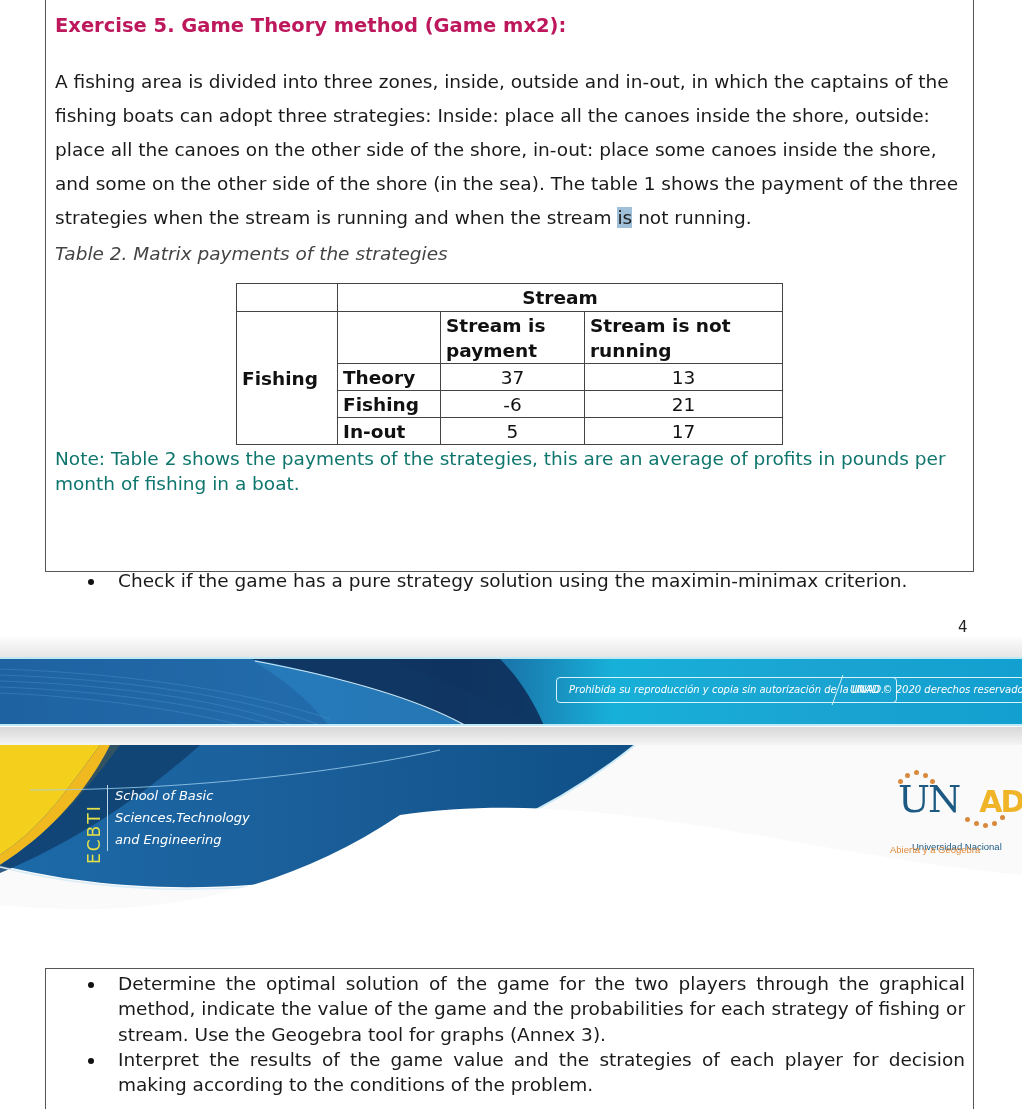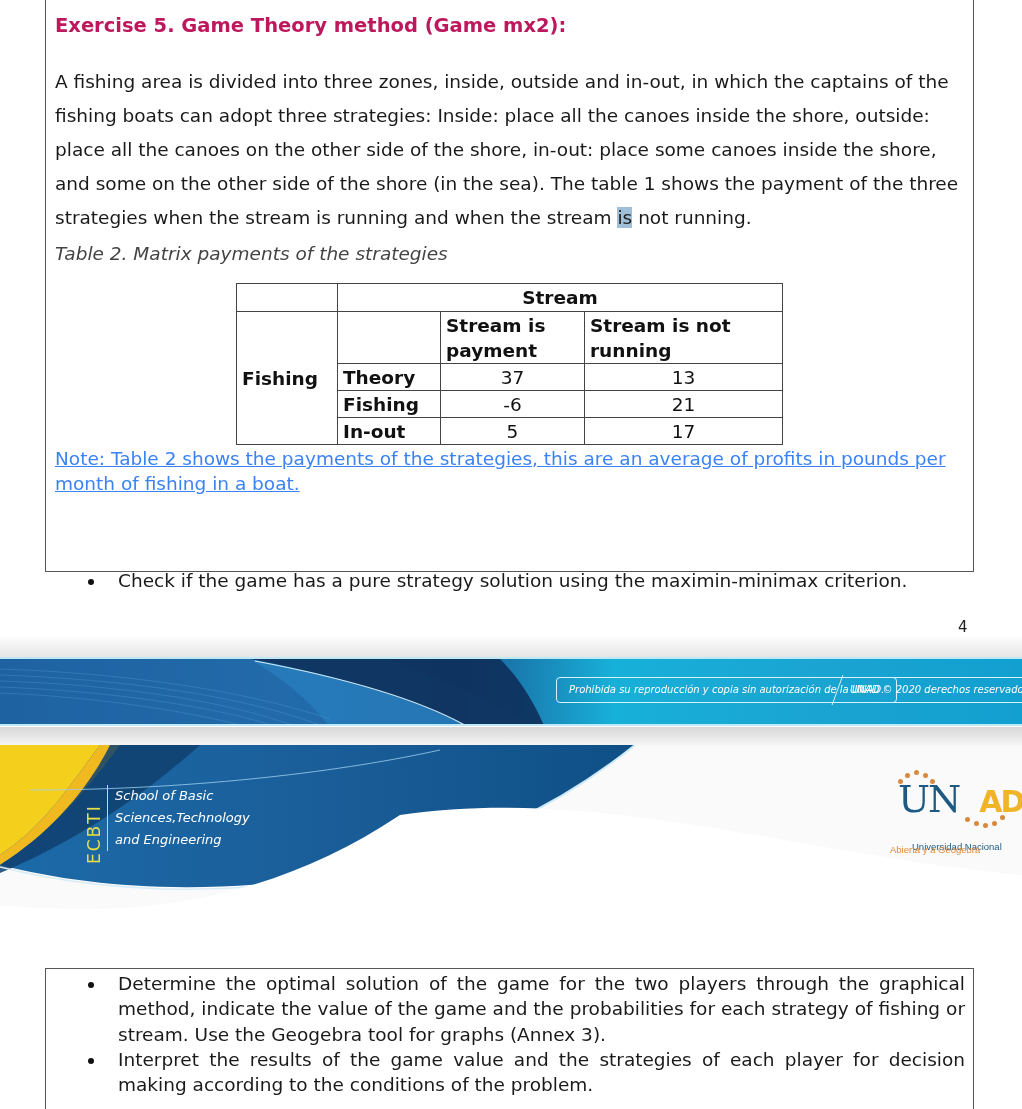--- a/index.html
+++ b/index.html
@@ -32,21 +32,21 @@
   .c2 { width: 144px; }
   .c3 { width: 198px; }
   .bold { font-weight: bold; }
   .center { text-align: center; }
   .r-top td { height: 28px; }
   .r-head td { height: 52px; line-height: 25px; }
   .r-data td { height: 27px; }
 
   .note {
     position: absolute; left: 55px; top: 446px; width: 915px;
-    font-size: 18.5px; line-height: 25.3px; color: #3b82f6; text-decoration: underline;
+    font-size: 18.5px; line-height: 25.3px; color: #0f766e;
   }
   ul.bullets { list-style: none; }
   ul.bullets li { position: relative; padding-left: 63px; font-size: 18.5px; line-height: 25.3px; color: #1a1a1a; }
   ul.bullets li .dot {
     position: absolute; left: 33px; top: 11px; width: 6px; height: 6px; border-radius: 50%; background: #111;
   }
   .bul1 { position: absolute; left: 55px; top: 540px; width: 905px; margin-top: 28px; }
 
   .pagenum { position: absolute; left: 958px; top: 618px; font-size: 15px; color: #222; }
 

